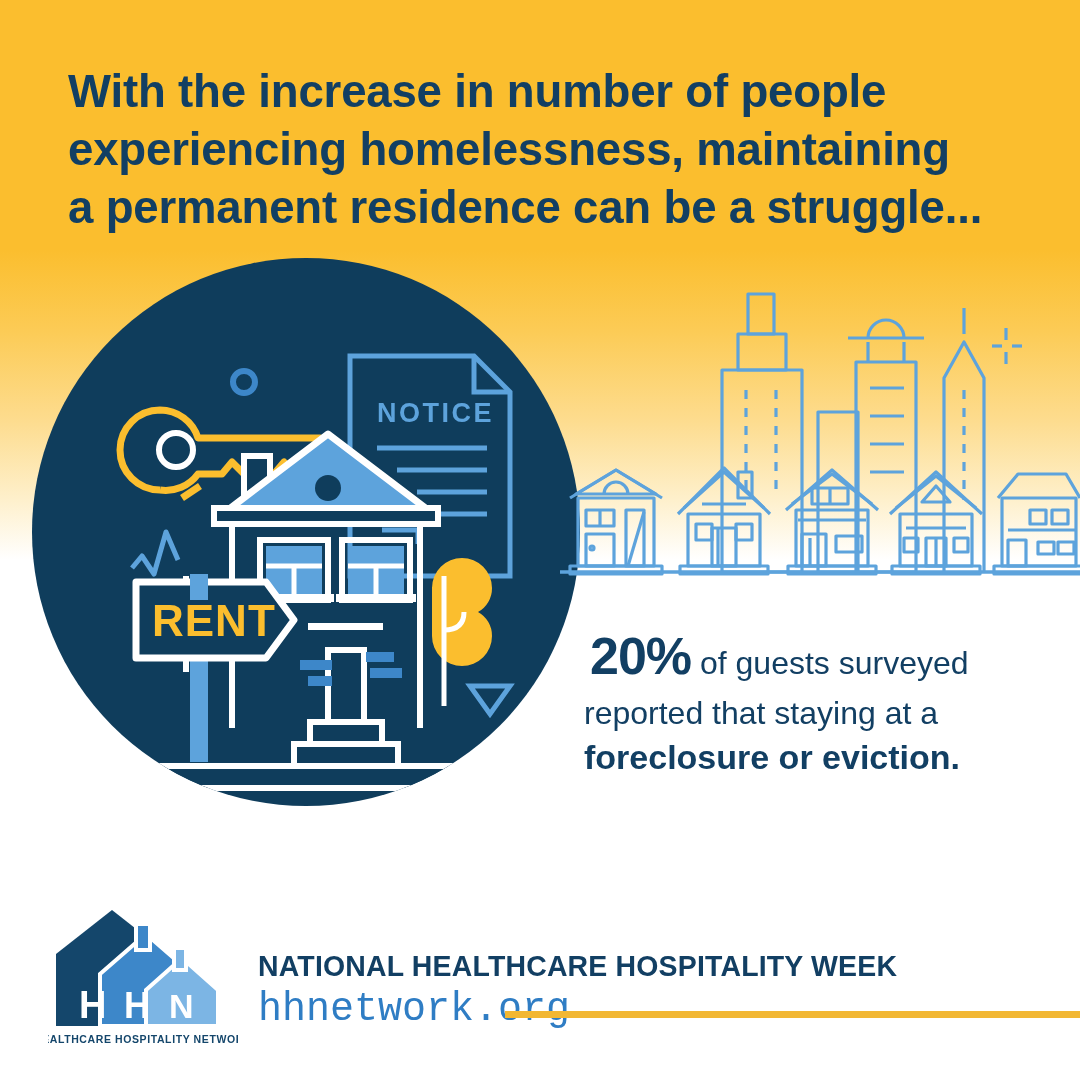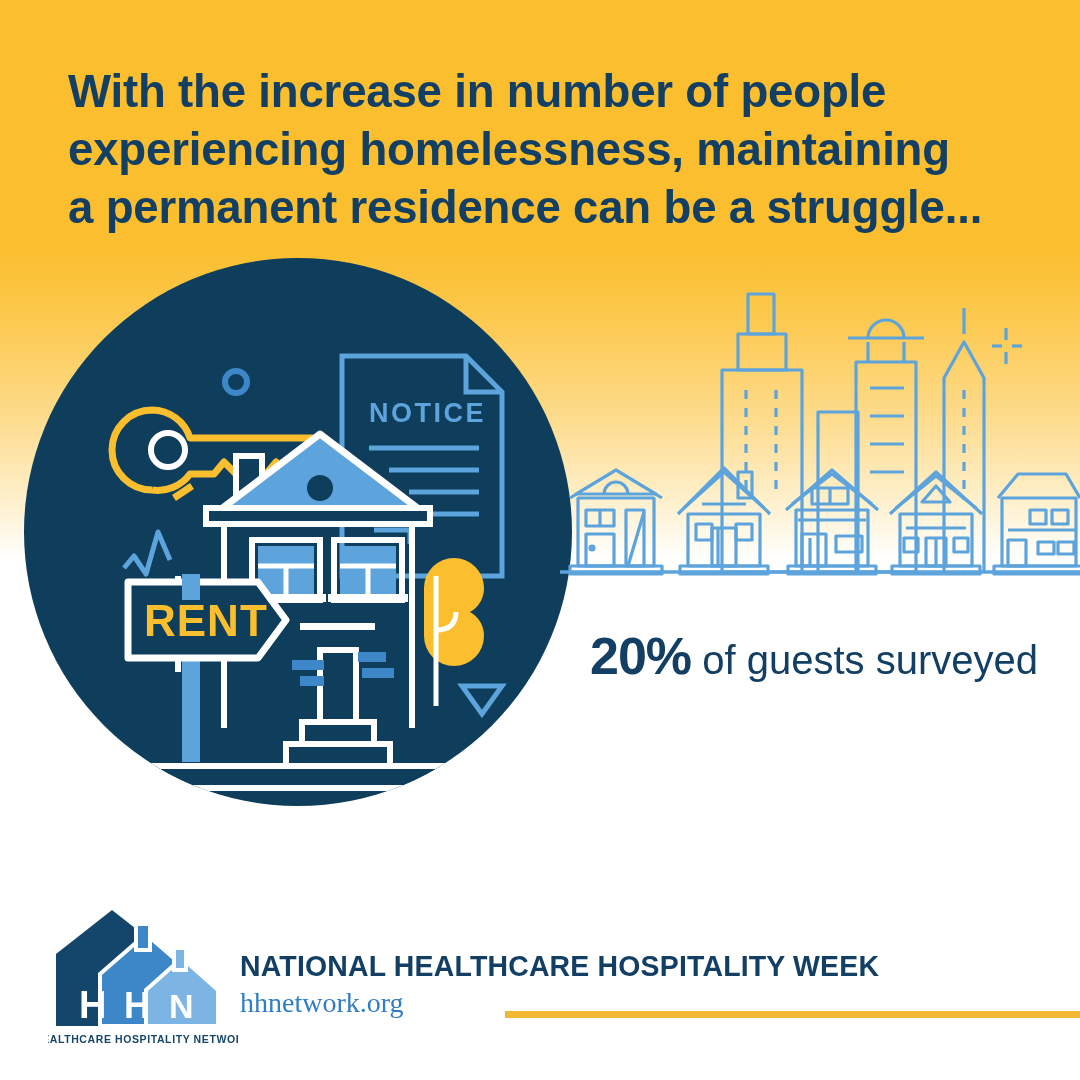--- a/index.html
+++ b/index.html
@@ -29,53 +29,53 @@
     font-size:47px;
     line-height:58px;
     letter-spacing:-0.2px;
     white-space:pre-line;
     transform:scaleX(0.97);
     transform-origin:left top;
   }
 
   
   #circle-illustration{
-    position:absolute; left:24px; top:258px; width:548px; height:548px;
+    position:absolute; left:32px; top:258px; width:548px; height:548px;
   }
 
   
   #cityscape{
     position:absolute; left:560px; top:272px; width:520px; height:310px;
   }
 
   
   #stat-block{
     position:absolute; left:584px; top:634px; width:470px;
     color:#123F63;
   }
   .stat-line{ line-height:44px; }
   #stat-number{
     font-size:52px; font-weight:700; letter-spacing:-1px;
     vertical-align:baseline;
     margin-left:6px;
   }
-  .stat-reg{ font-size:40px; font-weight:400; }
+  .stat-reg{ font-size:32px; font-weight:400; }
   .stat-bold{ font-size:34px; font-weight:700; }
 
   
   #footer-logo{ position:absolute; left:48px; top:900px; width:190px; height:150px; }
-  #footer-text{ position:absolute; left:240px; top:950px; width:810px; }
+  #footer-text{ position:absolute; left:258px; top:950px; width:810px; }
   #footer-title{
     color:#123F63; font-weight:700; font-size:29px; letter-spacing:0.2px;
     font-family:"Liberation Sans Narrow","Liberation Sans",sans-serif;
     transform:scaleX(0.98); transform-origin:left center;
   }
   #footer-url{
-    color:#2F7DC4; font-weight:400; font-size:28px; margin-top:4px;
-    font-family:Liberation Serif, serif;
+    color:#2F7DC4; font-weight:400; font-size:40px; margin-top:4px;
+    font-family:Liberation Mono, monospace;
     display:inline-block;
   }
   #footer-rule{
     position:absolute; left:505px; top:1011px; width:575px; height:7px;
     background:#F2B733;
   }
 </style>
 </head>
 <body>
 
@@ -316,20 +316,22 @@
       <rect x="498" y="270" width="16" height="12"></rect>
     </g>
   </g>
 </svg>
 </div>
 
 <div id="stat-block">
   <div class="stat-line">
     <span id="stat-number">20%</span><span class="stat-reg"> of guests surveyed</span>
   </div>
+  <div class="stat-line stat-reg">reported that staying at a</div>
+  <div class="stat-line stat-bold">foreclosure or eviction.</div>
 </div>
 
 <div id="footer-logo">
 <svg width="190" height="150" viewBox="0 0 190 150" xmlns="http://www.w3.org/2000/svg">
 
   <g>
     <path d="M8 54 L64 10 L120 54 L120 126 L8 126 Z" fill="#14466B"></path>
   </g>
   <g>
     <path d="M52 74 L98 34 L144 74 L144 126 L52 126 Z" fill="#3D87C9" stroke="#FFFFFF" stroke-width="4"></path>

